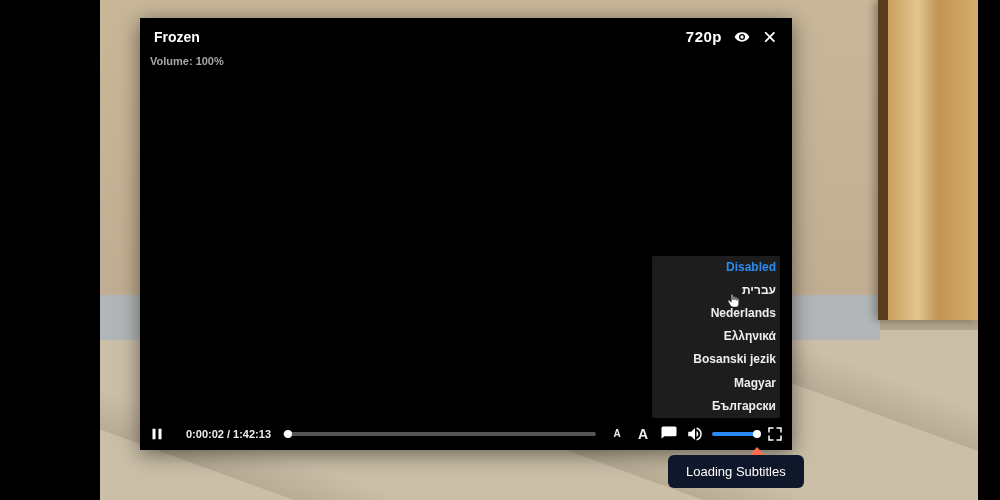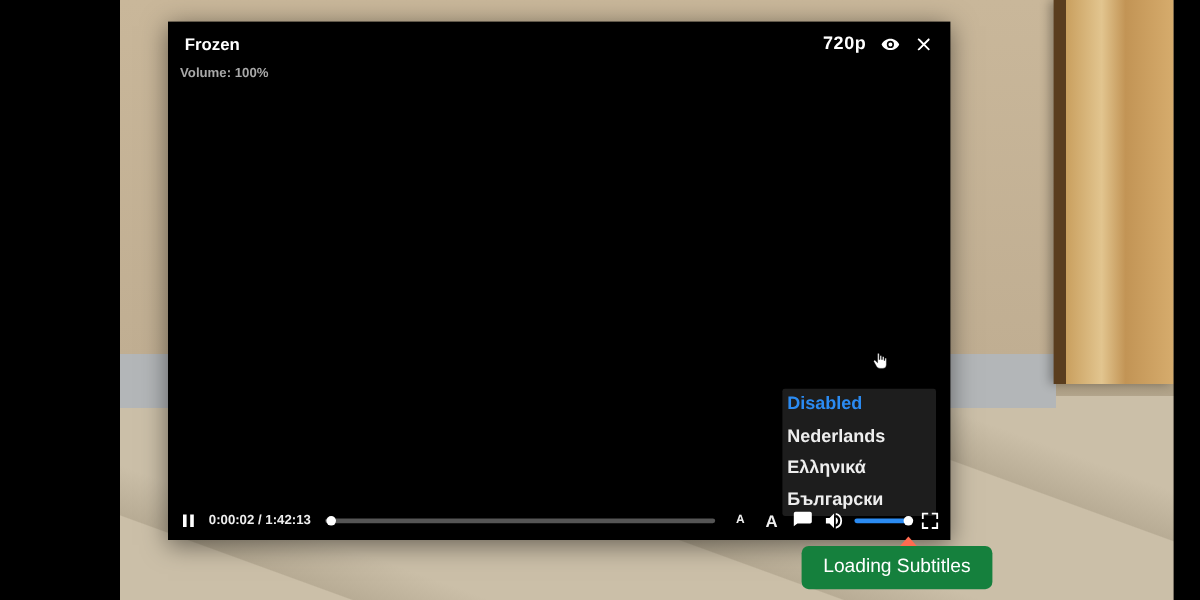--- a/index.html
+++ b/index.html
@@ -81,28 +81,28 @@
   .volume-label {
     padding: 6px 10px;
     font-size: 11px;
     color: #a8a8a8;
     font-weight: bold;
   }
 
   .subtitle-menu {
     position: absolute;
     right: 12px;
-    bottom: 20px;
+    bottom: 32px;
     width: 128px;
     max-height: 190px;
     background: rgba(30,30,30,0.97);
     overflow-y: auto;
     overflow-x: hidden;
-    font-size: 15px;
-    text-align: left;
+    font-size: 12px;
+    text-align: right;
     color: #eee;
     border-radius: 2px;
   }
   .subtitle-menu .item {
     padding: 5px 4px;
     line-height: 1.1;
     overflow: hidden;
     text-overflow: ellipsis;
     white-space: nowrap;
     font-weight: bold;
@@ -127,20 +127,21 @@
     display: flex;
     align-items: center;
     padding: 0 8px;
     gap: 8px;
     font-size: 11px;
     color: #eee;
   }
   .controls .time {
     font-weight: bold;
     white-space: nowrap;
+    margin-left: 12px;
   }
   .progress {
     flex: 1;
     height: 4px;
     background: #555;
     border-radius: 2px;
     position: relative;
     margin: 0 4px;
   }
   .progress .dot {
@@ -178,23 +179,23 @@
     width: 8px; height: 8px;
     background: #fff;
     border-radius: 50%;
     transform: translateY(-50%);
   }
 
   .tooltip {
     position: absolute;
     left: 668px;
     top: 455px;
-    background: #15803d;
+    background: #0f172a;
     color: #fff;
-    font-size: 16px;
+    font-size: 13px;
     padding: 9px 18px;
     border-radius: 6px;
     font-weight: 500;
   }
   .tooltip::before {
     content: "";
     position: absolute;
     top: -8px;
     left: 82px;
     border-left: 7px solid transparent;
@@ -239,22 +240,25 @@
             <path d="M19 6.4 17.6 5 12 10.6 6.4 5 5 6.4 10.6 12 5 17.6 6.4 19 12 13.4 17.6 19 19 17.6 13.4 12z"></path>
           </svg>
       </span>
     </div>
   </div>
 
   <div class="volume-label">Volume: 100%</div>
 
   <div class="subtitle-menu" id="sub-menu">
       <div class="item active">Disabled</div>
+      <div class="item">עברית</div>
       <div class="item">Nederlands</div>
       <div class="item">Ελληνικά</div>
+      <div class="item">Bosanski jezik</div>
+      <div class="item">Magyar</div>
       <div class="item">Български</div>
     </div>
 
   <div class="controls">
     <span class="ctrl-btn">
       <svg viewBox="0 0 24 24">
           <path d="M6 5h4v14H6zM14 5h4v14h-4z"></path>
         </svg>
     </span>
     <span class="time">

